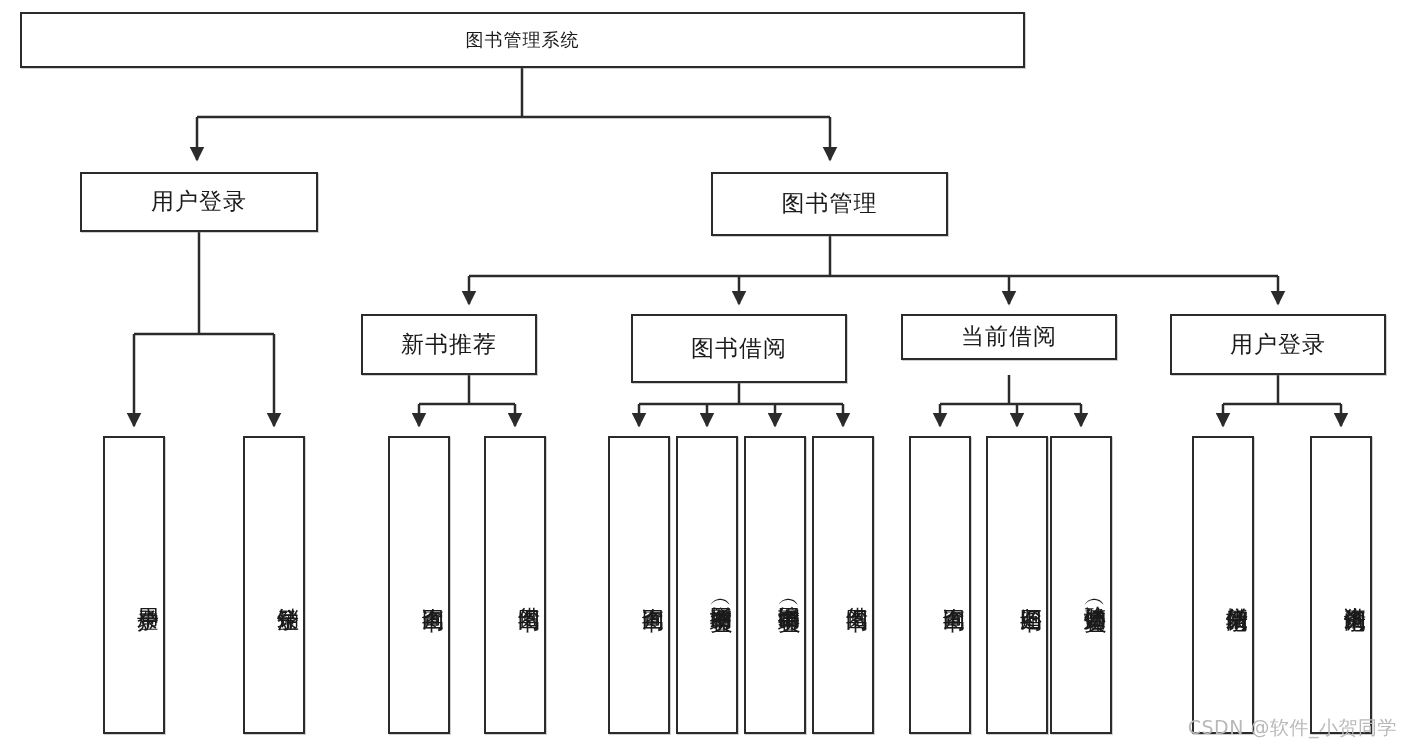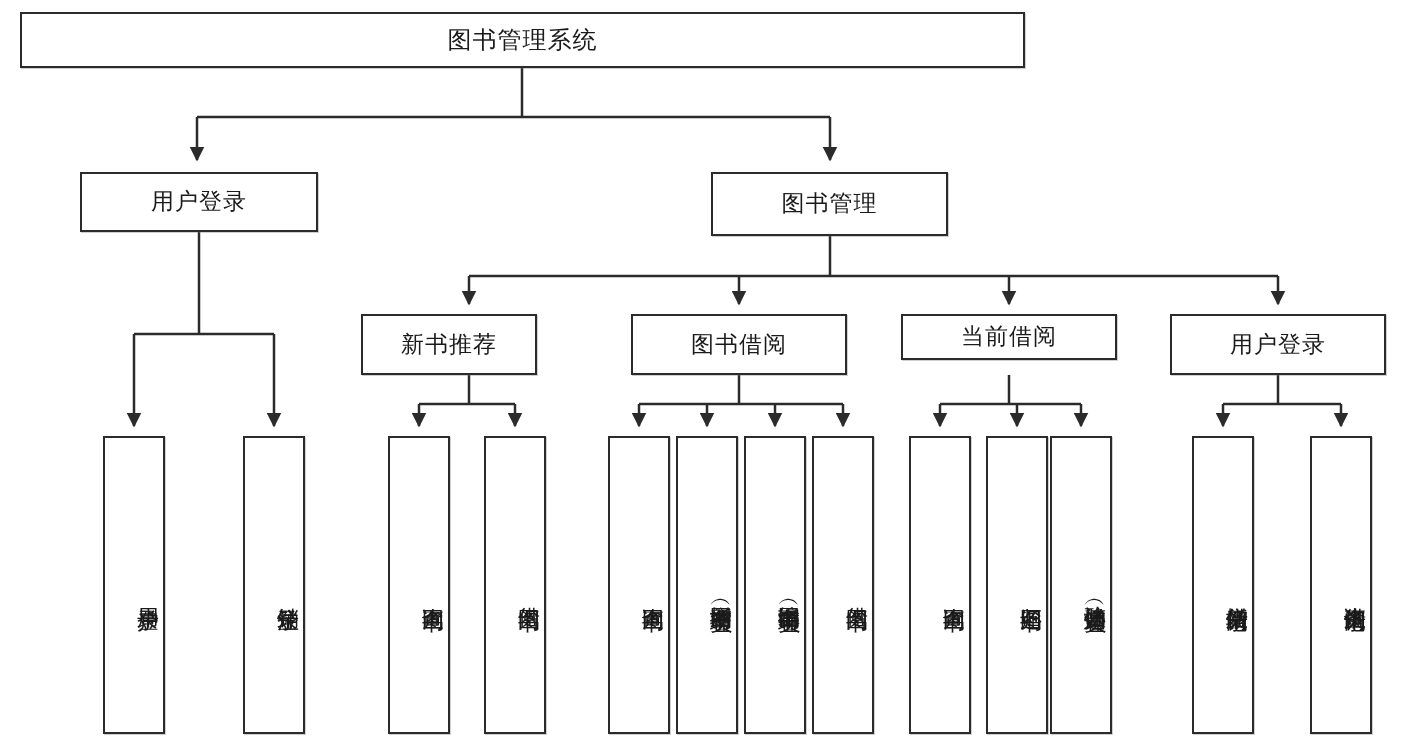--- a/index.html
+++ b/index.html
@@ -34,21 +34,21 @@
     color: #1a1a1a;
     box-shadow: 1px 1px 0 rgba(120,120,120,0.35);
   }
   .node-h {
     font-size: 23px;
     letter-spacing: 1px;
     line-height: 1.1;
     white-space: nowrap;
   }
   .node-root {
-    font-size: 24px;
+    font-size: 18px;
   }
   .node-v {
     writing-mode: vertical-rl;
     text-orientation: upright;
     font-size: 22px;
     line-height: 1.32;
     letter-spacing: 1px;
     align-items: flex-start;
     justify-content: center;
     padding-top: 14px;
@@ -124,21 +124,21 @@
       <path d="M 1341 404 L 1341 426" marker-end="url(#arrow)"></path>
     </g>
   </svg>
 
   <div class="node node-h node-root" id="root-node" style="left: 20px; top: 12px; width: 1005px; height: 56px;">图书管理系统</div>
 
   <div class="node node-h" id="l2-0" style="left: 80px; top: 172px; width: 238px; height: 60px;">用户登录</div>
   <div class="node node-h" id="l2-1" style="left: 711px; top: 172px; width: 237px; height: 64px;">图书管理</div>
 
   <div class="node node-h" id="l3-0" style="left: 361px; top: 314px; width: 176px; height: 61px;">新书推荐</div>
-  <div class="node node-h" id="l3-1" style="left: 631px; top: 314px; width: 216px; height: 61px;">图书借阅</div>
+  <div class="node node-h" id="l3-1" style="left: 631px; top: 314px; width: 216px; height: 69px;">图书借阅</div>
   <div class="node node-h" id="l3-2" style="left: 901px; top: 314px; width: 216px; height: 46px;">当前借阅</div>
   <div class="node node-h" id="l3-3" style="left: 1170px; top: 314px; width: 216px; height: 61px;">用户登录</div>
 
   <div class="node node-v" id="leaf-0" style="left: 103px; top: 436px; width: 62px; height: 298px;">
       <span class="vtext">用户登录</span>
     </div>
   <div class="node node-v" id="leaf-1" style="left: 243px; top: 436px; width: 62px; height: 298px;">
       <span class="vtext">注销登录</span>
     </div>
   <div class="node node-v" id="leaf-2" style="left: 388px; top: 436px; width: 62px; height: 298px;">
@@ -168,13 +168,14 @@
   <div class="node node-v" id="leaf-10" style="left: 1050px; top: 436px; width: 62px; height: 298px;">
       <span class="vtext">确认归还（管理员）</span>
     </div>
   <div class="node node-v" id="leaf-11" style="left: 1192px; top: 436px; width: 62px; height: 298px;">
       <span class="vtext">新增借阅记录</span>
     </div>
   <div class="node node-v" id="leaf-12" style="left: 1310px; top: 436px; width: 62px; height: 298px;">
       <span class="vtext">查询借阅记录</span>
     </div>
 
+  <div class="watermark">CSDN @软件_小贺同学</div>
 </div>
 
 </body></html>

